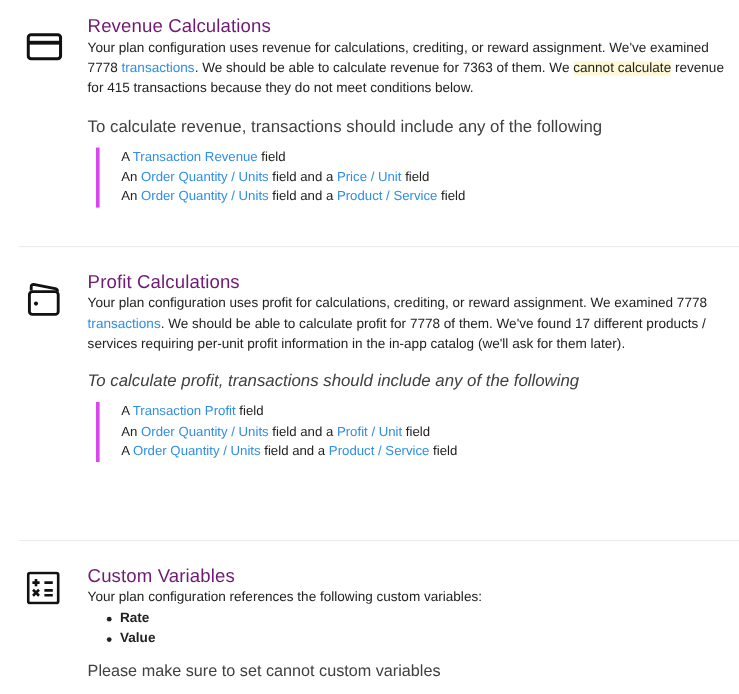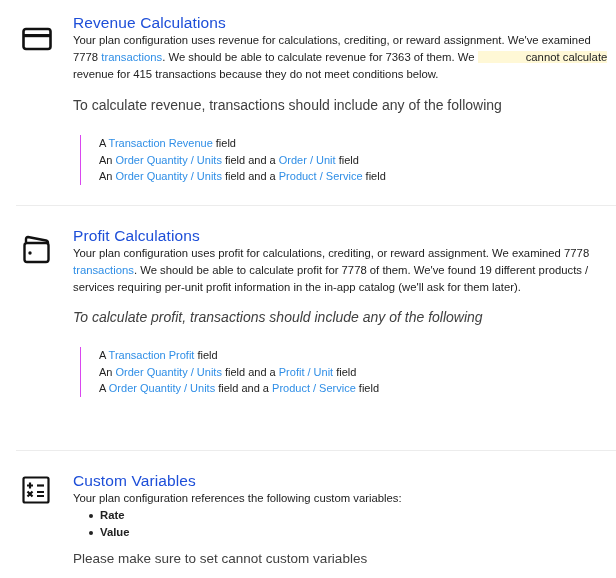--- a/index.html
+++ b/index.html
@@ -10,35 +10,35 @@
       color: #222222;
     }
     .page { position: relative; width: 616px; height: 578px; }
     .section { position: absolute; left: 0; width: 616px; }
     .icon {
       position: absolute; left: 22px; width: 30px; height: 26px;
     }
     .icon svg { display: block; }
     .content { position: absolute; left: 73px; right: 4px; }
     .title {
-      font-size: 15.5px; line-height: 19px; color: #1d4ed8;
+      font-size: 15.5px; line-height: 19px; color: #701a75;
       letter-spacing: 0.1px;
     }
     .body {
       font-size: 11.3px; line-height: 17px; color: #222;
     }
     .link { color: #2f8ee6; cursor: pointer; }
-    .hl { background: #fff8d6; padding-left: 48px; }
+    .hl { background: #fff8d6; }
     .subhead {
       font-size: 14px; line-height: 18px; color: #404040;
       margin-top: 0;
     }
     .cond-list {
-      margin-left: 7px; margin-top: 21px;
-      border-left: 1px solid #d946ef;
+      margin-left: 7px; margin-top: 9px;
+      border-left: 3px solid #d946ef;
       padding-left: 18px;
       font-size: 11px; line-height: 16.5px;
     }
     .divider {
       position: absolute; left: 16px; right: 0; height: 1px;
       background: #ececec;
     }
     ul.vars { list-style: none; margin-left: 14px; }
     ul.vars li { font-size: 11.3px; line-height: 17px; position: relative; padding-left: 13px; font-weight: bold; }
     ul.vars li::before {
@@ -57,39 +57,39 @@
         <rect x="1.5" y="2" width="27" height="20" rx="2.5" fill="none" stroke="#111" stroke-width="2.6"></rect>
         <rect x="1.5" y="7" width="27" height="3.2" fill="#111"></rect>
       </svg>
     </div>
     <div class="content">
       <div class="title">Revenue Calculations</div>
       <div class="body"><span>Your plan configuration uses revenue for calculations, crediting, or reward assignment. We've examined 7778 </span><span class="link">transactions</span><span>. We should be able to calculate revenue for 7363 of them. We </span><span class="hl">cannot calculate</span><span> revenue for 415 transactions because they do not meet conditions below.</span></div>
       <div class="subhead" style="margin-top:13px;">To calculate revenue, transactions should include any of the following</div>
       <div class="cond-list">
         <div><span>A </span><span class="link">Transaction Revenue</span><span> field</span></div>
-        <div><span>An </span><span class="link">Order Quantity / Units</span><span> field and a </span><span class="link">Order / Unit</span><span> field</span></div>
+        <div><span>An </span><span class="link">Order Quantity / Units</span><span> field and a </span><span class="link">Price / Unit</span><span> field</span></div>
         <div><span>An </span><span class="link">Order Quantity / Units</span><span> field and a </span><span class="link">Product / Service</span><span> field</span></div>
       </div>
     </div>
   </div>
 
   <div class="divider" style="top:205px;"></div>
 
   <div class="section" style="top:226px;">
     <div class="icon" style="top:8px;">
       <svg width="30" height="30" viewBox="0 0 30 30">
         <path d="M4 8 L4 5 Q4 3 6 3 L24 6.5 Q26 7 26 9" fill="none" stroke="#111" stroke-width="2.4" stroke-linejoin="round"></path>
         <rect x="2.5" y="9" width="24" height="19" rx="2.5" fill="none" stroke="#111" stroke-width="2.4"></rect>
         <circle cx="8" cy="19" r="1.7" fill="#111"></circle>
       </svg>
     </div>
     <div class="content">
       <div class="title">Profit Calculations</div>
-      <div class="body"><span>Your plan configuration uses profit for calculations, crediting, or reward assignment. We examined 7778 </span><span class="link">transactions</span><span>. We should be able to calculate profit for 7778 of them. We've found 19 different products / services requiring per-unit profit information in the in-app catalog (we'll ask for them later).</span></div>
+      <div class="body"><span>Your plan configuration uses profit for calculations, crediting, or reward assignment. We examined 7778 </span><span class="link">transactions</span><span>. We should be able to calculate profit for 7778 of them. We've found 17 different products / services requiring per-unit profit information in the in-app catalog (we'll ask for them later).</span></div>
       <div class="subhead" style="margin-top:12px;font-style:italic;">To calculate profit, transactions should include any of the following</div>
       <div class="cond-list">
         <div><span>A </span><span class="link">Transaction Profit</span><span> field</span></div>
         <div><span>An </span><span class="link">Order Quantity / Units</span><span> field and a </span><span class="link">Profit / Unit</span><span> field</span></div>
         <div><span>A </span><span class="link">Order Quantity / Units</span><span> field and a </span><span class="link">Product / Service</span><span> field</span></div>
       </div>
     </div>
   </div>
 
   <div class="divider" style="top:450px;"></div>

